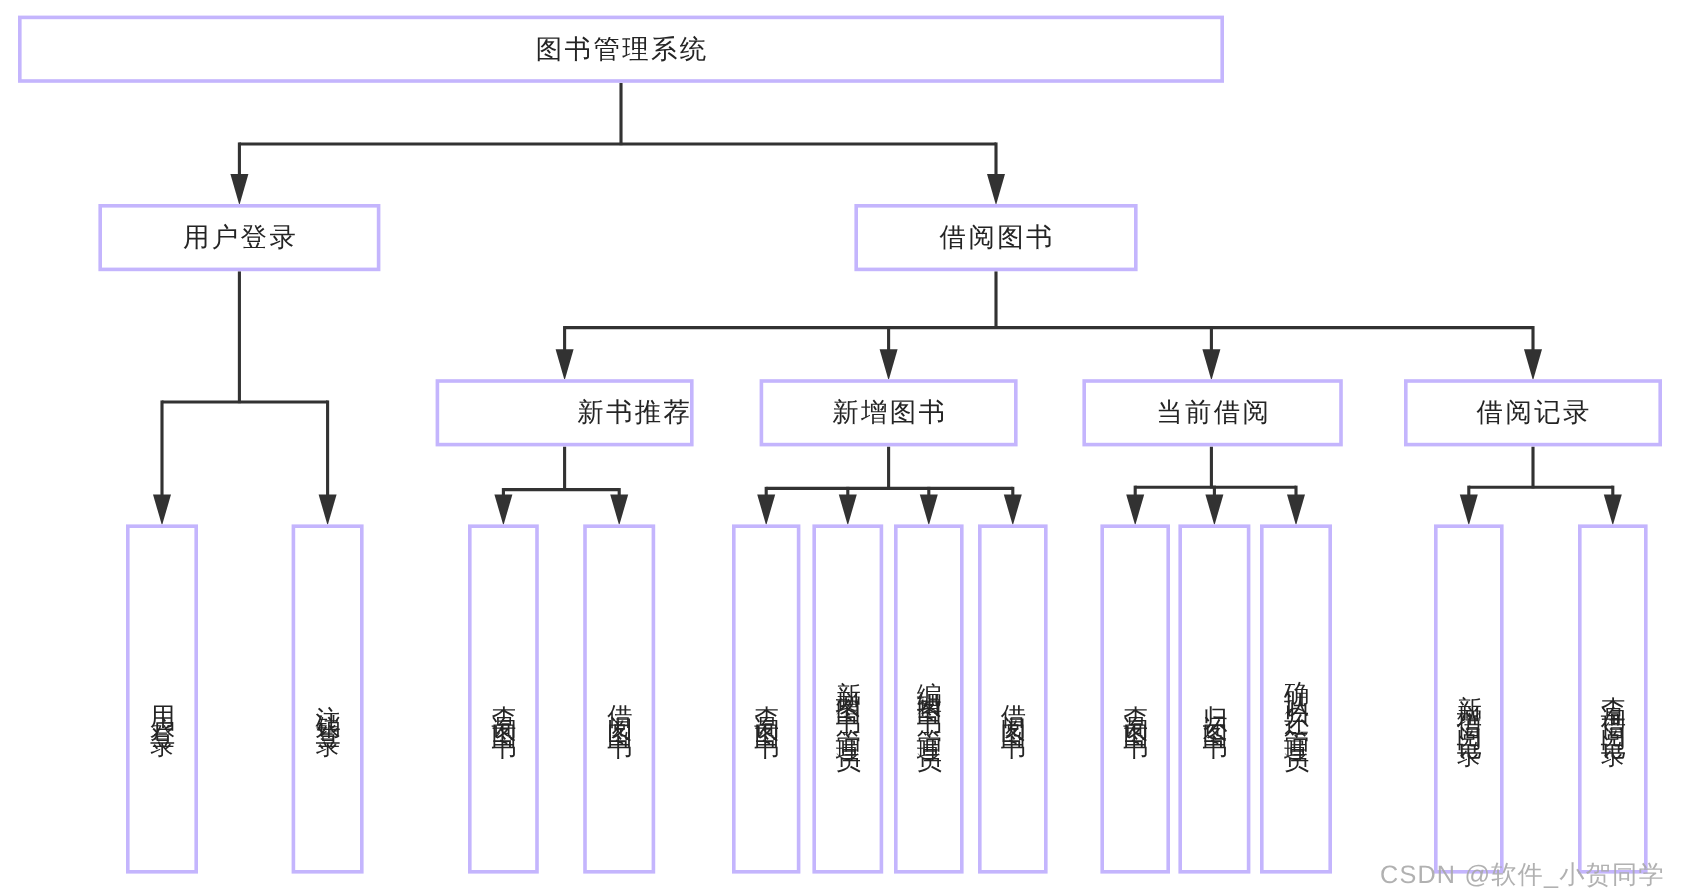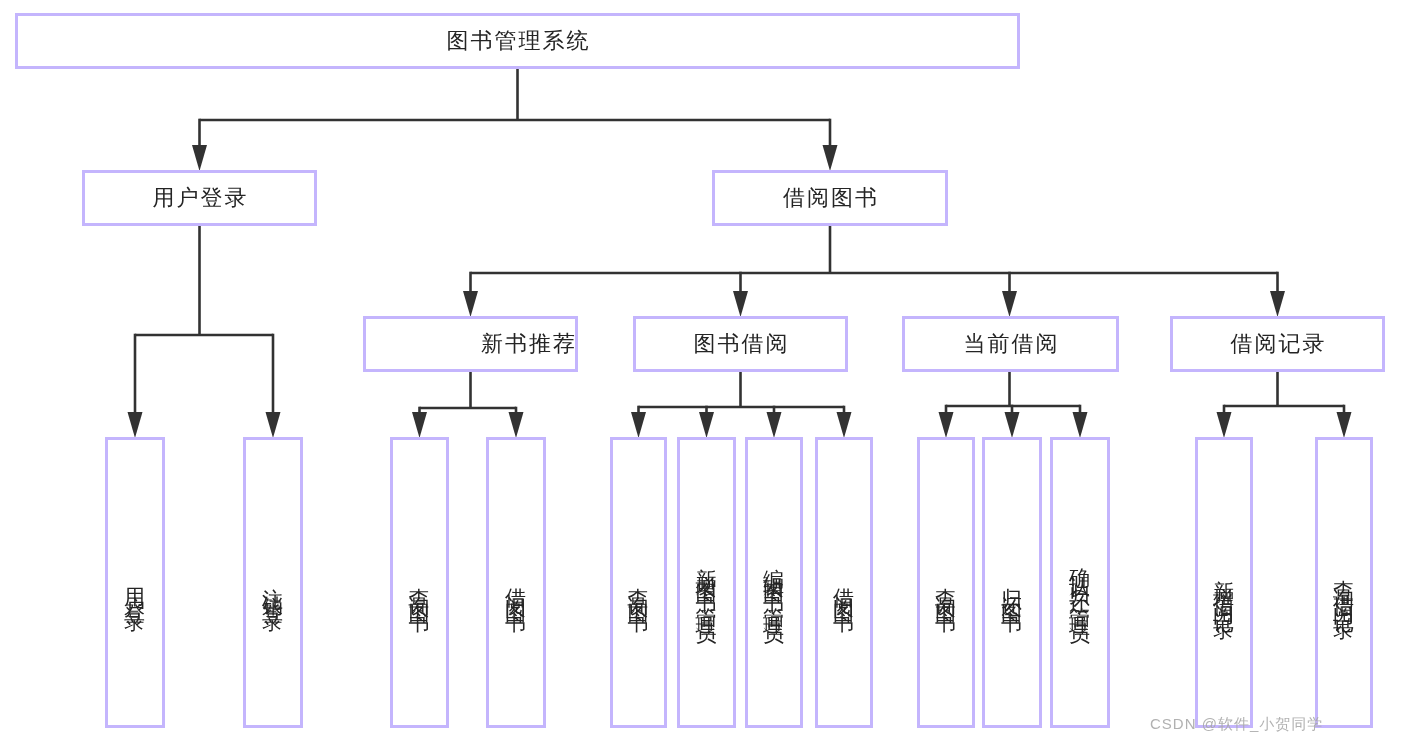--- a/index.html
+++ b/index.html
@@ -37,21 +37,21 @@
     letter-spacing: 8px;
     margin-bottom: -8px;
     line-height: 1;
     white-space: nowrap;
   }
   #watermark {
     position: absolute;
     z-index: 3;
     left: 1150px;
     top: 715px;
-    font-size: 15px;
+    font-size: 21px;
     letter-spacing: 1px;
     color: rgba(168, 168, 168, 0.9);
     white-space: nowrap;
   }
 </style>
 </head>
 <body>
 
 <div id="canvas">
   <svg id="connectors" xmlns="http://www.w3.org/2000/svg" viewBox="0 0 1405 747">
@@ -116,21 +116,21 @@
     <div class="node h" style="left: 82px; top: 170px; width: 235px; height: 56px;">
       <span class="lbl">用户登录</span>
     </div>
     <div class="node h" style="left: 712px; top: 170px; width: 236px; height: 56px;">
       <span class="lbl">借阅图书</span>
     </div>
     <div class="node h" style="left: 363px; top: 316px; width: 215px; height: 56px; justify-content: flex-end;">
       <span class="lbl">新书推荐</span>
     </div>
     <div class="node h" style="left: 633px; top: 316px; width: 215px; height: 56px;">
-      <span class="lbl">图书借阅</span>
+      <span class="lbl">新增图书</span>
     </div>
     <div class="node h" style="left: 902px; top: 316px; width: 217px; height: 56px;">
       <span class="lbl">当前借阅</span>
     </div>
     <div class="node h" style="left: 1170px; top: 316px; width: 215px; height: 56px;">
       <span class="lbl">借阅记录</span>
     </div>
     <div class="node v" style="left: 105px; top: 437px; width: 60px; height: 291px;">
       <span class="lbl">用户登录</span>
     </div>

